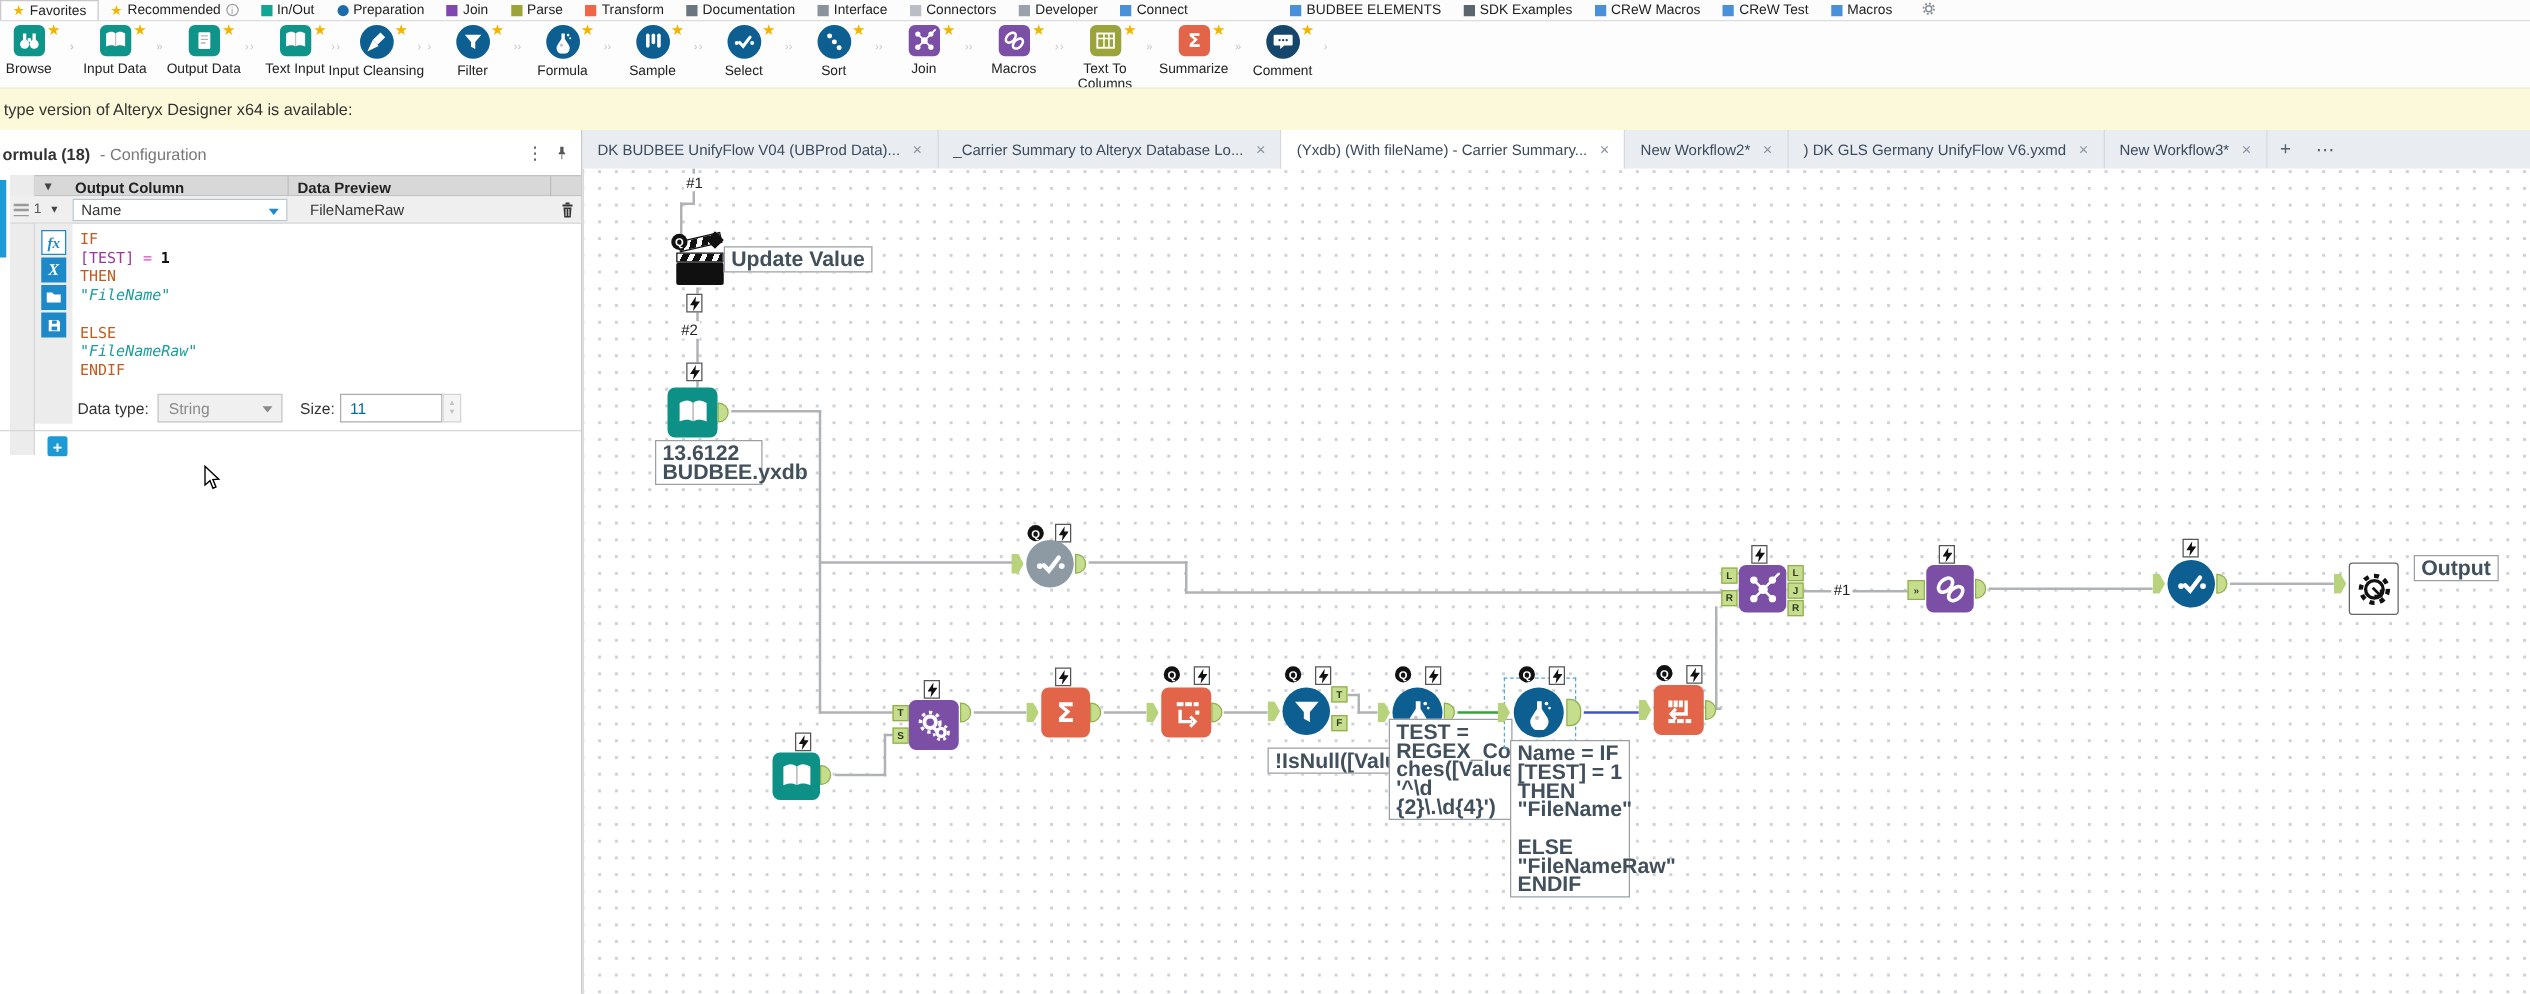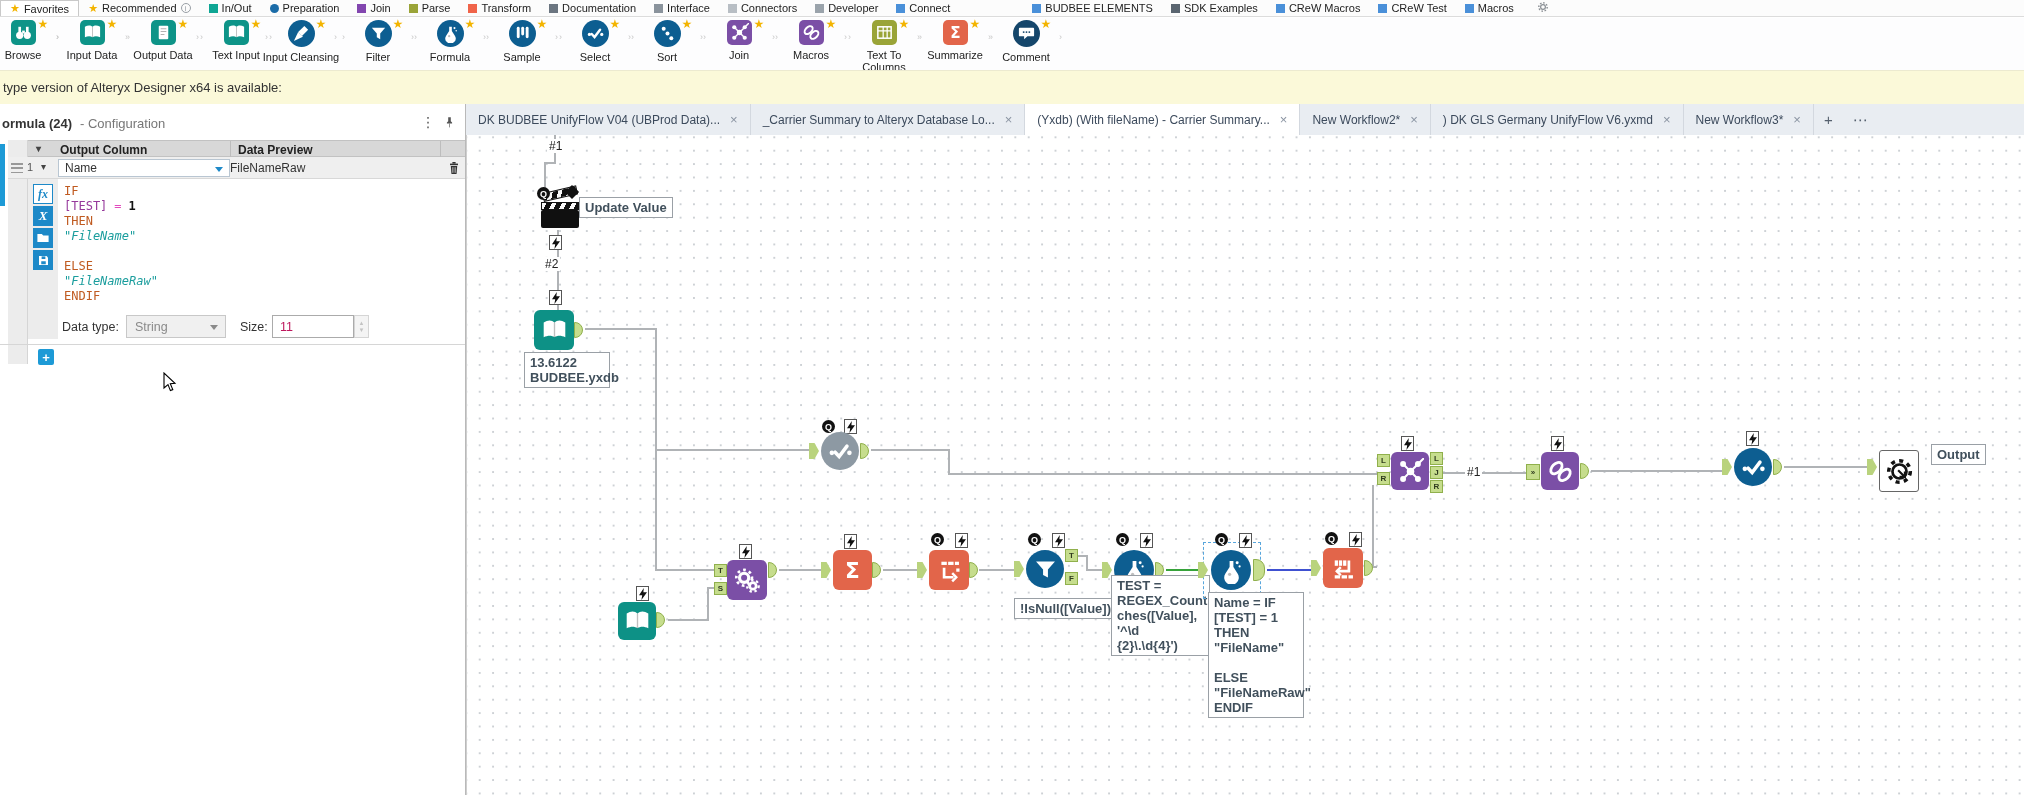--- a/index.html
+++ b/index.html
@@ -50,39 +50,39 @@
   .gh-prev{position:absolute;left:210px;top:2px}
   .gh-div1{position:absolute;left:202px;top:0;width:1px;height:17px;background:#bdbdbd}
   .gh-div2{position:absolute;left:412px;top:0;width:1px;height:17px;background:#bdbdbd}
   .grid-row{position:absolute;left:8px;top:53px;width:458px;height:22px;background:#efefef;border-bottom:1px solid #d8d8d8;font-size:12px;color:#333}
   .grip{position:absolute;left:3px;top:6px;width:12px;height:10px;display:flex;flex-direction:column;justify-content:space-between}
   .grip i{height:1.5px;background:#999;display:block}
   .row-num{position:absolute;left:19px;top:4px;font-size:11px;color:#555}
   .row-chev{position:absolute;left:33px;top:4px;color:#444;font-size:10px}
   .name-dd{position:absolute;left:50px;top:2px;width:172px;height:18px;background:#fff;border:1px solid #b9c6d2;display:flex;align-items:center;padding-left:6px;cursor:pointer}
   .name-dd .tri{position:absolute;right:6px;top:7px;width:0;height:0;border-left:4px solid transparent;border-right:4px solid transparent;border-top:5px solid #1e89c8}
-  .prev-val{position:absolute;left:222px;top:4px}
+  .prev-val{position:absolute;left:240px;top:4px}
   .trash{position:absolute;left:438px;top:2px;width:16px;height:18px;cursor:pointer}
   .editor-gutter{position:absolute;left:28px;top:75px;width:30px;height:160px;background:#ececec}
   .ed-ic{position:absolute;left:33px;width:20px;height:20px;display:flex;align-items:center;justify-content:center;cursor:pointer}
   .ed-ic.blue{background:#1d89c8}
   .ed-ic.fx{background:#fff;border:1px solid #1d89c8;color:#1d89c8;font-family:"Liberation Serif",serif;font-style:italic;font-weight:bold;font-size:12px}
   .ed-ic.xx{color:#fff;font-family:"Liberation Serif",serif;font-style:italic;font-weight:bold;font-size:13px}
   .code{position:absolute;left:64px;top:80px;font-family:"DejaVu Sans Mono",monospace;font-size:12px;line-height:15px}
   .kw{color:#c05b21}
   .fld{color:#96399b}
   .op{color:#e24bbe;margin:0 7px}
   .num{color:#111;font-weight:bold}
   .str{color:#1a9d9d;font-style:italic}
   .dt-row{position:absolute;left:0;top:210px;width:466px;height:28px;font-size:12.5px;color:#333}
   .dt-label{position:absolute;left:62px;top:6px}
   .dt-dd{position:absolute;left:126px;top:1px;width:100px;height:23px;background:#f0f0f0;border:1px solid #c8c8c8;color:#8a8a8a;display:flex;align-items:center;padding-left:8px}
   .dt-dd .tri{position:absolute;right:7px;top:9px;width:0;height:0;border-left:4px solid transparent;border-right:4px solid transparent;border-top:5px solid #8a8a8a}
   .sz-label{position:absolute;left:240px;top:6px}
-  .sz-input{position:absolute;left:272px;top:1px;width:82px;height:23px;background:#fff;border:1px solid #ababab;display:flex;align-items:center;padding-left:7px;color:#be185d}
+  .sz-input{position:absolute;left:272px;top:1px;width:82px;height:23px;background:#fff;border:1px solid #ababab;display:flex;align-items:center;padding-left:7px;color:#0369a1}
   .sz-spin{position:absolute;left:354px;top:1px;width:15px;height:23px;background:#f4f4f4;border:1px solid #d5d5d5;display:flex;flex-direction:column;align-items:center;justify-content:center;color:#c3c3c3;font-size:6px;line-height:7px}
   .cfg-sep{position:absolute;left:0;top:240px;width:466px;height:1px;background:#d6d6d6}
   .add-btn{position:absolute;left:38px;top:245px;width:16px;height:16px;background:#1d9ad6;border-radius:2px;color:#fff;font-size:13px;font-weight:bold;display:flex;align-items:center;justify-content:center;cursor:pointer}
 
   
   .tabbar{position:absolute;left:466px;top:104px;width:1558px;height:31px;background:#e9edf2;display:flex;align-items:stretch;font-size:12px;color:#3c4a5c}
   .tab{display:flex;align-items:center;padding:0 12px;border-right:1px solid #d3d8df;white-space:nowrap;cursor:pointer}
   .tab.active{background:#fff}
   .tab-close{margin-left:10px;color:#8a94a2;font-size:13px}
   .tab-btn{display:flex;align-items:center;padding:0 10px;color:#55606e;font-size:15px;cursor:pointer}
@@ -100,21 +100,21 @@
   .teal{background:#0d9186}.purple{background:#7b4fa6}.orange{background:#e2654a}.blue-t{background:#0d5e91}.gray-t{background:#8d99a3}
   .macro{background:#fff;border:1.5px solid #666;border-radius:3px}
   .anchor-out{position:absolute;width:9px;height:16px;background:#c6dd8d;border:1px solid #90b04c;border-radius:0 8px 8px 0}
   .anchor-in{position:absolute;width:10px;height:16px;background:#b9d37d;clip-path:polygon(0 0,55% 0,100% 50%,55% 100%,0 100%)}
   .anchor-letter{position:absolute;width:13px;height:13px;background:#c6dd8d;border:1px solid #90b04c;font-size:8px;font-weight:bold;color:#2f3b1e;display:flex;align-items:center;justify-content:center}
   .anchor-big{position:absolute;width:12px;height:22px;background:#c6dd8d;border:1px solid #90b04c;border-radius:0 9px 9px 0}
   .q-badge{position:absolute;width:13px;height:13px;border-radius:50%;background:#111;color:#fff;font-size:9px;font-weight:bold;display:flex;align-items:center;justify-content:center}
   .bolt-badge{position:absolute;width:13px;height:15px;background:#fff;border:1px solid #555}
   .bolt-badge::after{content:"";position:absolute;left:2px;top:1px;width:8px;height:12px;background:#111;clip-path:polygon(60% 0,0 60%,40% 60%,30% 100%,100% 35%,55% 35%)}
   .diamond{position:absolute;width:10px;height:10px;background:#111;transform:rotate(45deg)}
-  .ann{position:absolute;background:#fff;border:1px solid #9aa0a6;padding:2px 5px;font-size:13px;font-weight:600;color:#41505c;line-height:15px;white-space:pre-line}
+  .ann{position:absolute;background:#fff;border:1px solid #9aa0a6;padding:2px 5px;font-size:17px;font-weight:600;color:#41505c;line-height:15px;white-space:pre-line}
   .conn-label{position:absolute;font-size:12px;color:#222;background:#fff;padding:0 2px}
   .sel-rect{position:absolute;border:1.5px dashed #58a6dc}
   .clapper{position:absolute;width:40px;height:37px;cursor:pointer}
   .clap-top{position:absolute;top:0;left:3px;width:35px;height:9px;background:repeating-linear-gradient(115deg,#101010 0 5px,#f8f8f8 5px 9px);border:1px solid #111;transform:rotate(-13deg);transform-origin:left bottom}
   .clap-mid{position:absolute;top:9px;left:0;width:38px;height:8px;background:repeating-linear-gradient(115deg,#f8f8f8 0 4px,#101010 4px 9px);border:1px solid #111}
   .clap-body{position:absolute;top:17px;left:0;width:38px;height:18px;background:#101010;border-radius:2px}
   .cursor{position:absolute;left:163px;top:372px;z-index:50}
 </style>
 </head>
 <body>
@@ -535,21 +535,21 @@
       <span class="pal-label">Comment</span>
     </div>
   </div>
 
 <div class="notice">
   <span>type version of Alteryx Designer x64 is available:</span>
 </div>
 
 <div class="config">
   <div class="cfg-head">
-    <span class="cfg-title-b">ormula (24)</span>
+    <span class="cfg-title-b">ormula (18)</span>
     <span class="cfg-title-r">- Configuration</span>
     <span class="cfg-kebab">⋮</span>
     <span class="cfg-pin"><svg width="13" height="15">
           <use href="#i-pin"></use>
         </svg></span>
   </div>
 
   <div class="gutterB"></div>
   <div class="blue-strip"></div>
 

